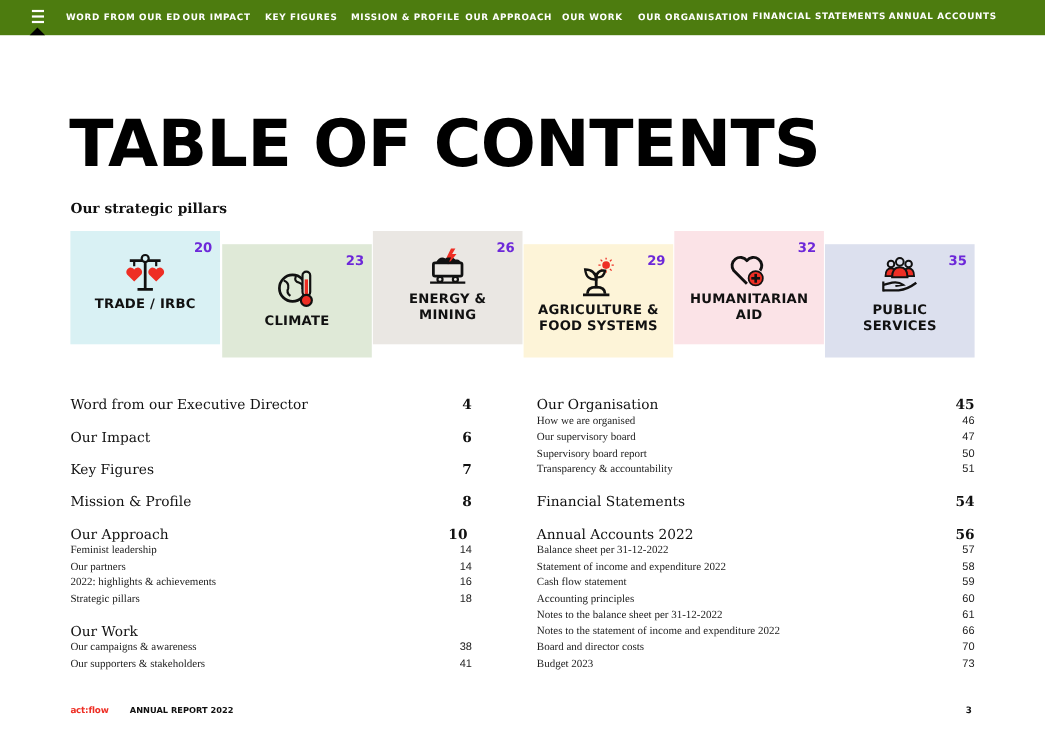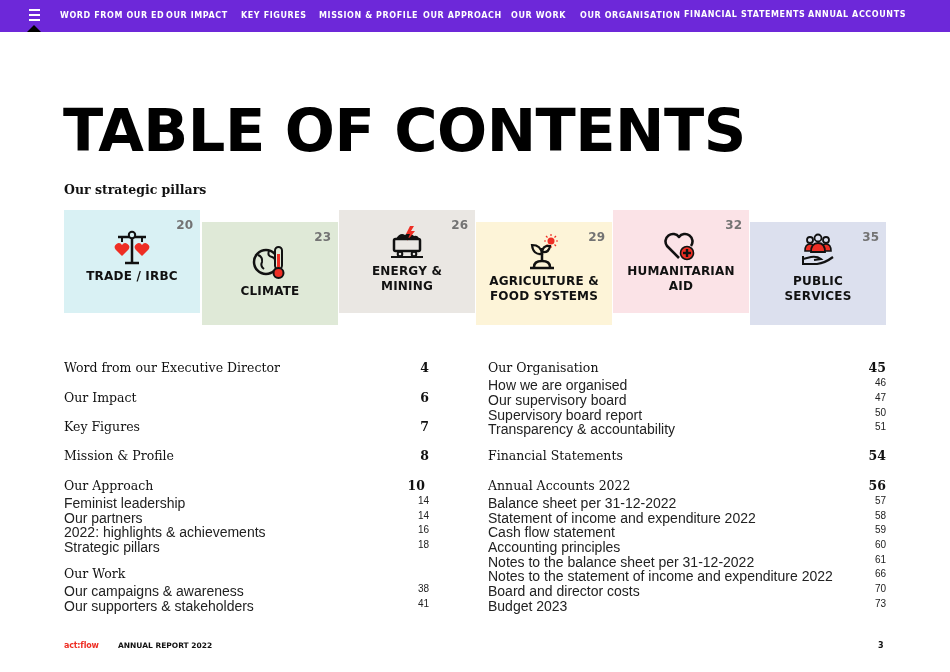--- a/index.html
+++ b/index.html
@@ -1,43 +1,43 @@
 <!DOCTYPE html>
 <html><head>
 <meta charset="utf-8">
 <style>
   * { box-sizing: border-box; margin: 0; padding: 0; }
   html, body { width: 950px; height: 672px; background: #ffffff; overflow: hidden; }
   body { position: relative; font-family: "Liberation Sans", sans-serif; color: #111; }
 
   
-  .topnav { position: absolute; left: 0; top: 0; width: 950px; height: 32px; background: #6d28d9; }
+  .topnav { position: absolute; left: 0; top: 0; width: 950px; height: 32px; background: #4d7c0f; }
   .menu-btn { position: absolute; left: 24px; top: 9px; width: 20px; height: 14px; cursor: pointer; }
   .menu-btn span { display: block; height: 2px; background: #fff; margin-bottom: 3px; width: 11px; margin-left: 5px; }
   .menu-caret { position: absolute; left: 27px; top: 25px; width: 0; height: 0;
     border-left: 7px solid transparent; border-right: 7px solid transparent; border-bottom: 7px solid #000; }
   .nav-item { position: absolute; top: 11px; font-size: 8px; font-weight: bold; letter-spacing: 0.6px;
     color: #fff; white-space: nowrap; cursor: pointer; font-family: "DejaVu Sans", sans-serif; }
 
   
   .page-title { position: absolute; left: 63px; top: 96px; font-family: "DejaVu Sans", sans-serif;
     font-weight: 900; font-size: 59px; letter-spacing: -0.5px; color: #000; }
   .section-label { position: absolute; left: 64px; top: 182px; font-family: "DejaVu Serif", serif;
     font-weight: bold; font-size: 12.5px; color: #111; }
 
   
   .pillar { position: absolute; width: 136px; height: 103px; cursor: pointer; }
   .pillar .num { position: absolute; right: 7px; top: 8px; font-family: "DejaVu Sans", sans-serif;
-    font-size: 12px; font-weight: bold; color: #737373; }
+    font-size: 12px; font-weight: bold; color: #6d28d9; }
   .pillar .icon { position: absolute; left: 50%; transform: translateX(-50%); width: 38px; height: 36px; }
   .pillar .label { position: absolute; left: 0; width: 100%; text-align: center; font-family: "DejaVu Sans", sans-serif;
     font-size: 12px; font-weight: bold; line-height: 15px; color: #111; letter-spacing: 0.2px; }
   .toc-head { position: absolute; font-family: "DejaVu Serif", serif; font-weight: normal; font-size: 12.5px; color: #111; white-space: nowrap; }
   .toc-head-page { position: absolute; font-family: "DejaVu Serif", serif; font-weight: bold; font-size: 12.5px; color: #111; text-align: right; }
-  .toc-sub { position: absolute; font-size: 14px; color: #222; white-space: nowrap; font-family: Liberation Sans, sans-serif; text-align: center; }
+  .toc-sub { position: absolute; font-size: 10px; color: #222; white-space: nowrap; font-family: Liberation Serif, serif; text-align: center; }
   .toc-sub-page { position: absolute; font-size: 10px; color: #222; text-align: right; font-family: "Liberation Sans", sans-serif; }
   .clickable { cursor: pointer; }
 
   
   .footer-brand { position: absolute; left: 64px; top: 641px; font-family: "DejaVu Sans", sans-serif; font-weight: bold; font-size: 8px; color: #ee2e24; letter-spacing: -0.2px; }
   .footer-report { position: absolute; left: 118px; top: 641px; font-family: "DejaVu Sans", sans-serif; font-weight: bold; font-size: 7.5px; color: #111; }
   .footer-page { position: absolute; left: 878px; top: 641px; font-family: "DejaVu Sans", sans-serif; font-weight: bold; font-size: 8px; color: #111; }
 </style>
 </head>
 <body>

